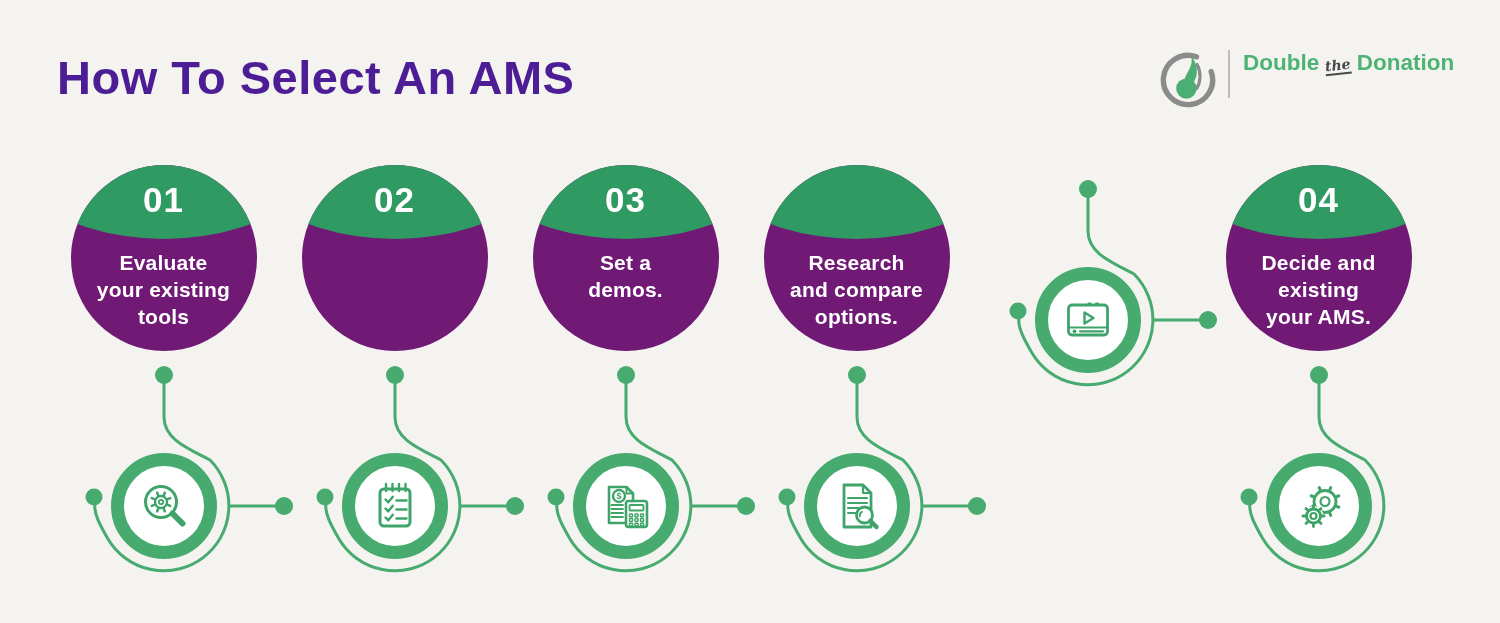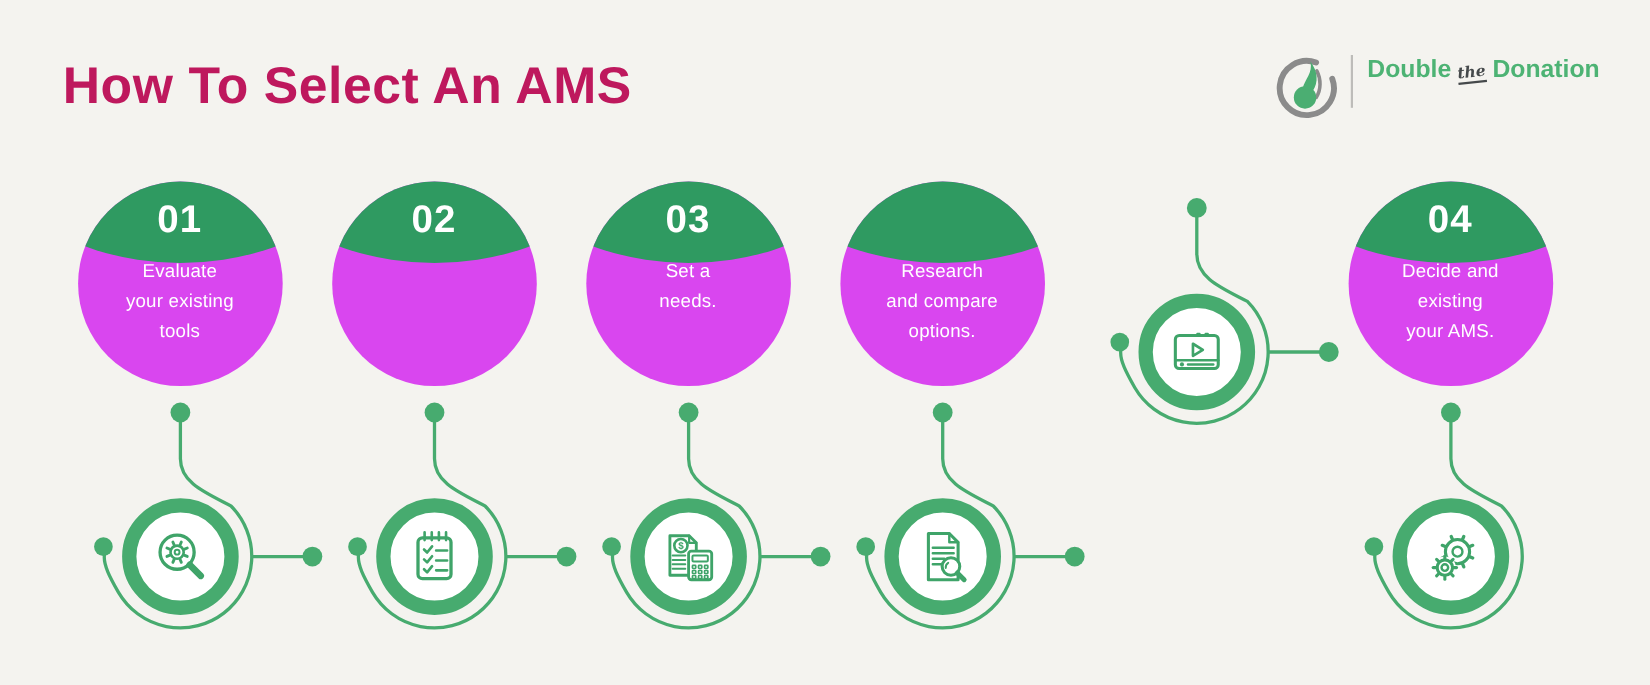--- a/index.html
+++ b/index.html
@@ -3,48 +3,48 @@
 <meta charset="utf-8">
 <style>
   html,body{margin:0;padding:0}
   body{
     width:1500px;height:623px;position:relative;overflow:hidden;
     background:#f4f3ef;
     font-family:"Liberation Sans",sans-serif;
   }
   .title{
     position:absolute;left:57px;top:50px;margin:0;
-    font-size:47px;font-weight:bold;color:#be185d;letter-spacing:.5px;
+    font-size:47px;font-weight:bold;color:#4c1d95;letter-spacing:.5px;
   }
   .logo{position:absolute;left:1158px;top:50px;display:flex;height:62px}
   .logo-icon{width:60px;height:60px;display:block}
   .logo-divider{width:2px;height:48px;background:#bdbcb9;margin:0 13px 0 10px}
   .logo-text{display:flex;align-items:baseline;font-size:22.5px;font-weight:bold;color:#4db374;white-space:nowrap}
   .logo-the{
     font-family:"DejaVu Serif",serif;font-style:italic;font-weight:bold;
     font-size:14px;color:#45494b;border-bottom:2px solid #45494b;
     margin:0 6px;transform:rotate(-6deg);
   }
   .steps{position:absolute;left:48px;top:165px;display:flex}
   .col{width:231px}
   .bubble{
     position:relative;width:186px;height:186px;margin:0 auto;
-    border-radius:50%;background:#d946ef;overflow:hidden;
+    border-radius:50%;background:#701a75;overflow:hidden;
   }
   .cap{
     position:absolute;left:-107px;top:-230px;width:400px;height:304px;
     border-radius:50%;background:#2f9a61;
   }
   .num{
     position:absolute;top:15px;left:0;width:100%;text-align:center;
     font-size:35px;font-weight:bold;color:#fff;letter-spacing:1px;
   }
   .label{
-    position:absolute;top:68px;left:0;width:100%;text-align:center;
-    font-size:17px;font-weight:normal;color:#fff;line-height:27px;
+    position:absolute;top:84px;left:0;width:100%;text-align:center;
+    font-size:21px;font-weight:bold;color:#fff;line-height:27px;
     white-space:pre-line;letter-spacing:.2px;
   }
   .connector{display:block;width:234px;height:220px;margin:10px 0 0 -1.5px;overflow:visible}
 </style>
 </head>
 <body>
 
 <h1 class="title">How To Select An AMS</h1>
 
 <div class="logo">
@@ -123,21 +123,21 @@
         <path d="M29.5,22.5 H39.5 M29.5,31.5 H39.5 M29.5,40.5 H39.5" stroke-width="2.4"></path>
       </g>
     </svg>
   </div>
 
   <div class="col">
     <div class="bubble">
       <div class="cap"></div>
       <div class="num">03</div>
       <div class="label">Set a
-needs.</div>
+demos.</div>
     </div>
     <svg class="connector" viewBox="0 0 234 220">
       <g fill="none" stroke="#47ab6f" stroke-width="3">
         <path d="M117,22 L117,56 C117,78 140,87 163,99 A65,65 0 1 1 60.7,177.5 C53,164 46.5,152 48,143"></path>
         <path d="M182,145 L236,145"></path>
       </g>
       <circle cx="117" cy="14" r="9" fill="#47ab6f"></circle>
       <circle cx="47" cy="136" r="8.5" fill="#47ab6f"></circle>
       <circle cx="237" cy="145" r="9" fill="#47ab6f"></circle>
       <circle cx="117" cy="145" r="46.5" fill="#fff" stroke="#47ab6f" stroke-width="13"></circle>

